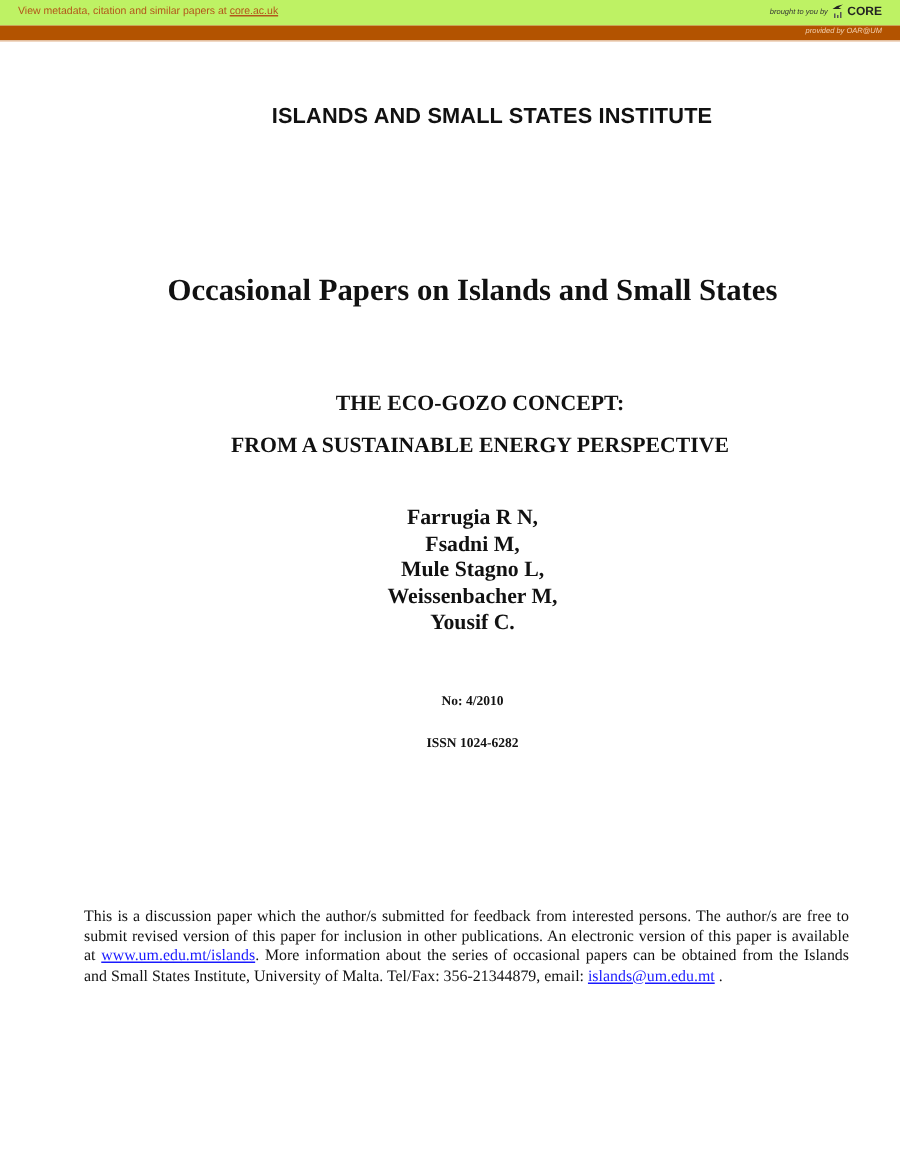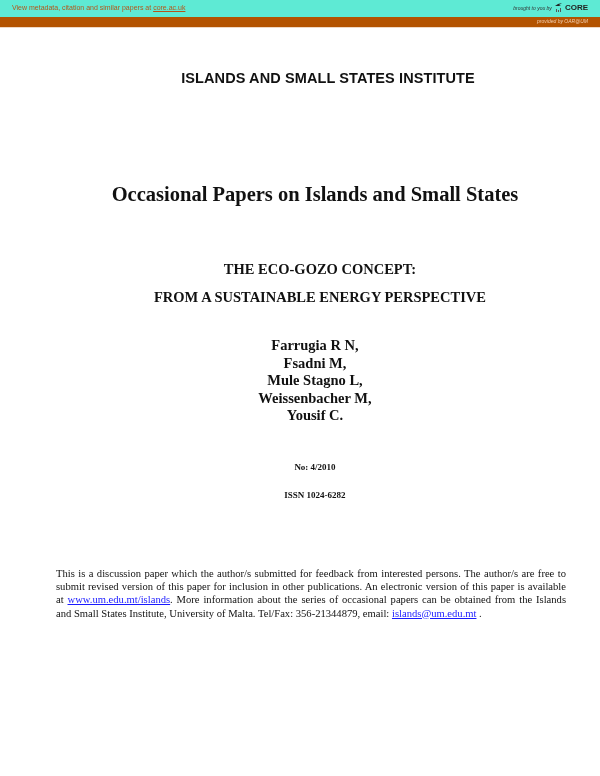--- a/index.html
+++ b/index.html
@@ -12,21 +12,21 @@
     }
     body {
       position: relative;
       font-family: "Liberation Serif", serif;
       color: #000;
     }
     .core-top {
       position: absolute;
       left: 0; top: 0;
       width: 600px; height: 17px;
-      background: #5eead4;
+      background: #bef264;
     }
     .core-link-text {
       position: absolute;
       left: 12px; top: 4px;
       font-family: "Liberation Sans", sans-serif;
       font-size: 7px;
       color: #b3561b;
       white-space: nowrap;
     }
     .core-link-text a {
@@ -136,21 +136,21 @@
       left: 0; top: 490px;
       width: 630px;
       text-align: center;
       font-family: "Liberation Serif", serif;
       font-weight: bold;
       font-size: 9px;
       color: #111;
     }
     .footer-note {
       position: absolute;
-      left: 56px; top: 567px;
+      left: 56px; top: 605px;
       width: 510px;
       font-family: "Liberation Serif", serif;
       font-size: 10.6px;
       line-height: 13.2px;
       text-align: justify;
       color: #111;
     }
     .footer-note a {
       color: #1a1aff;
       text-decoration: underline;

